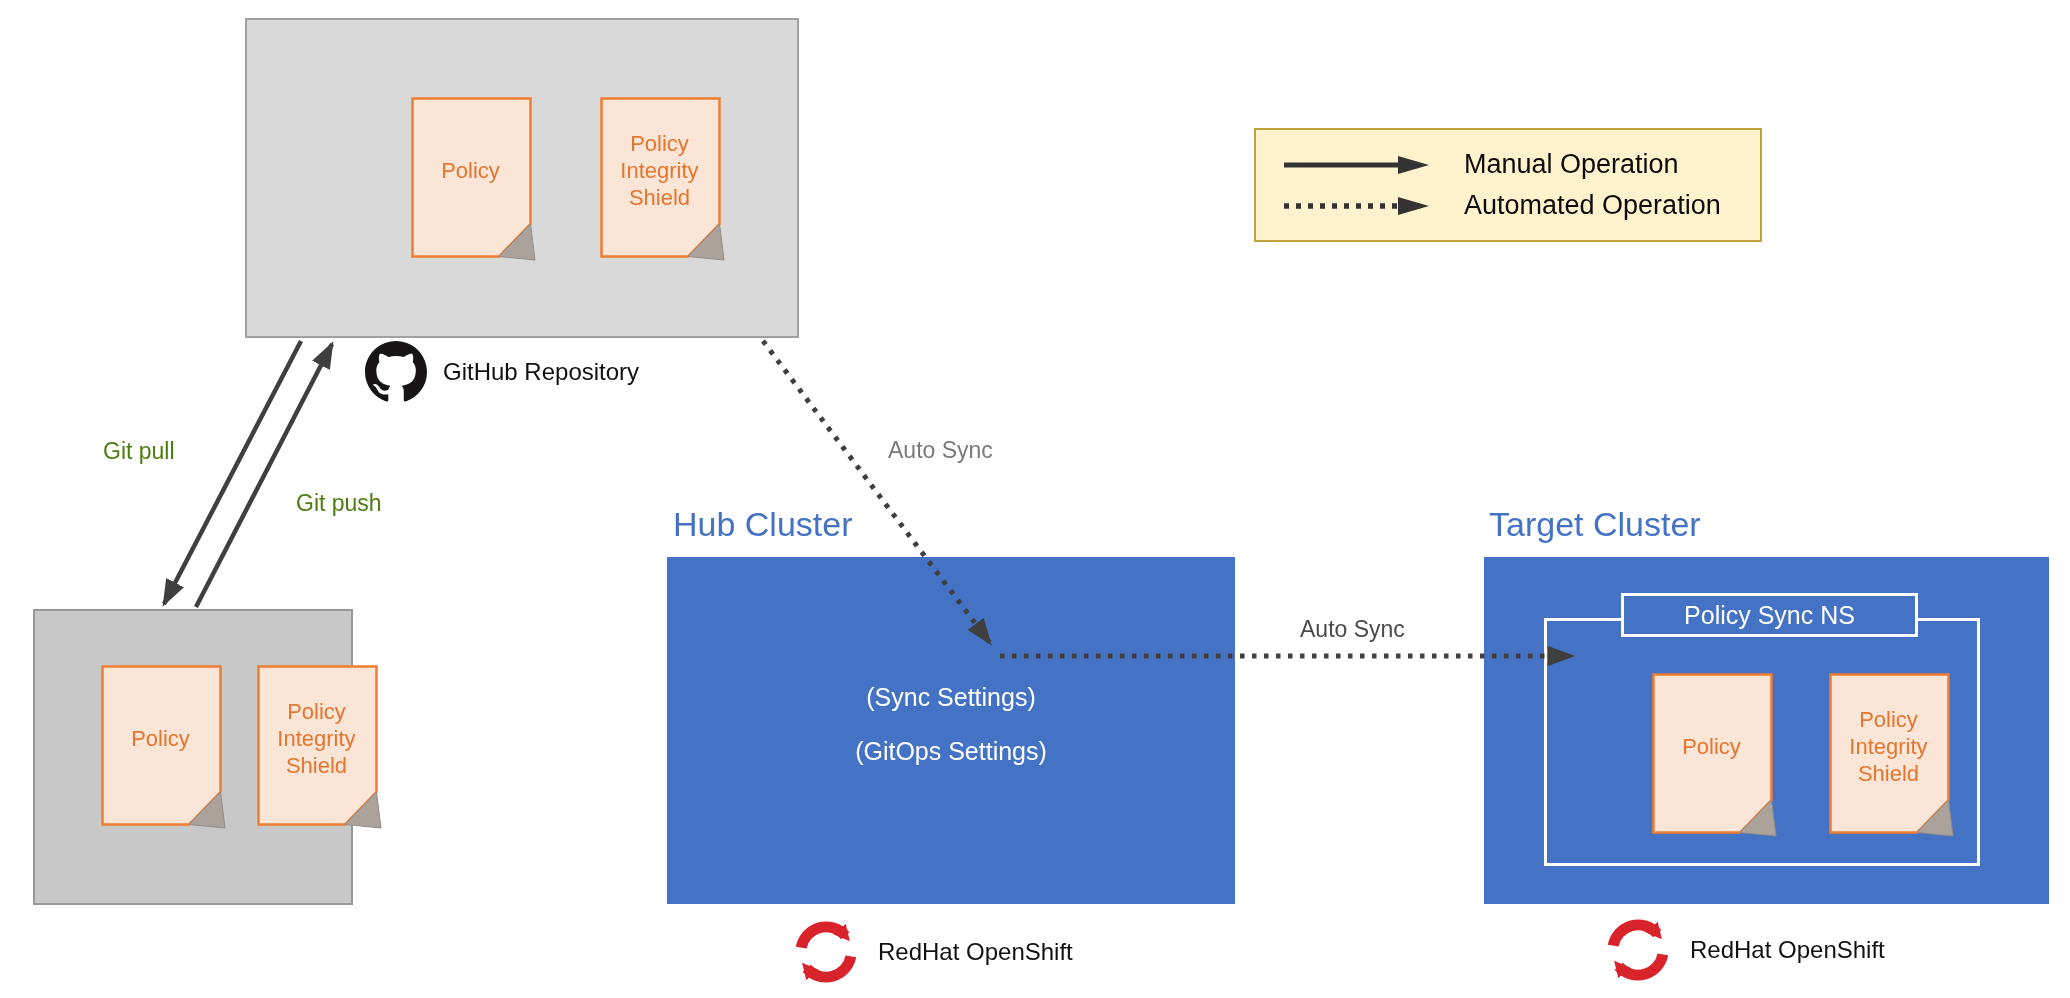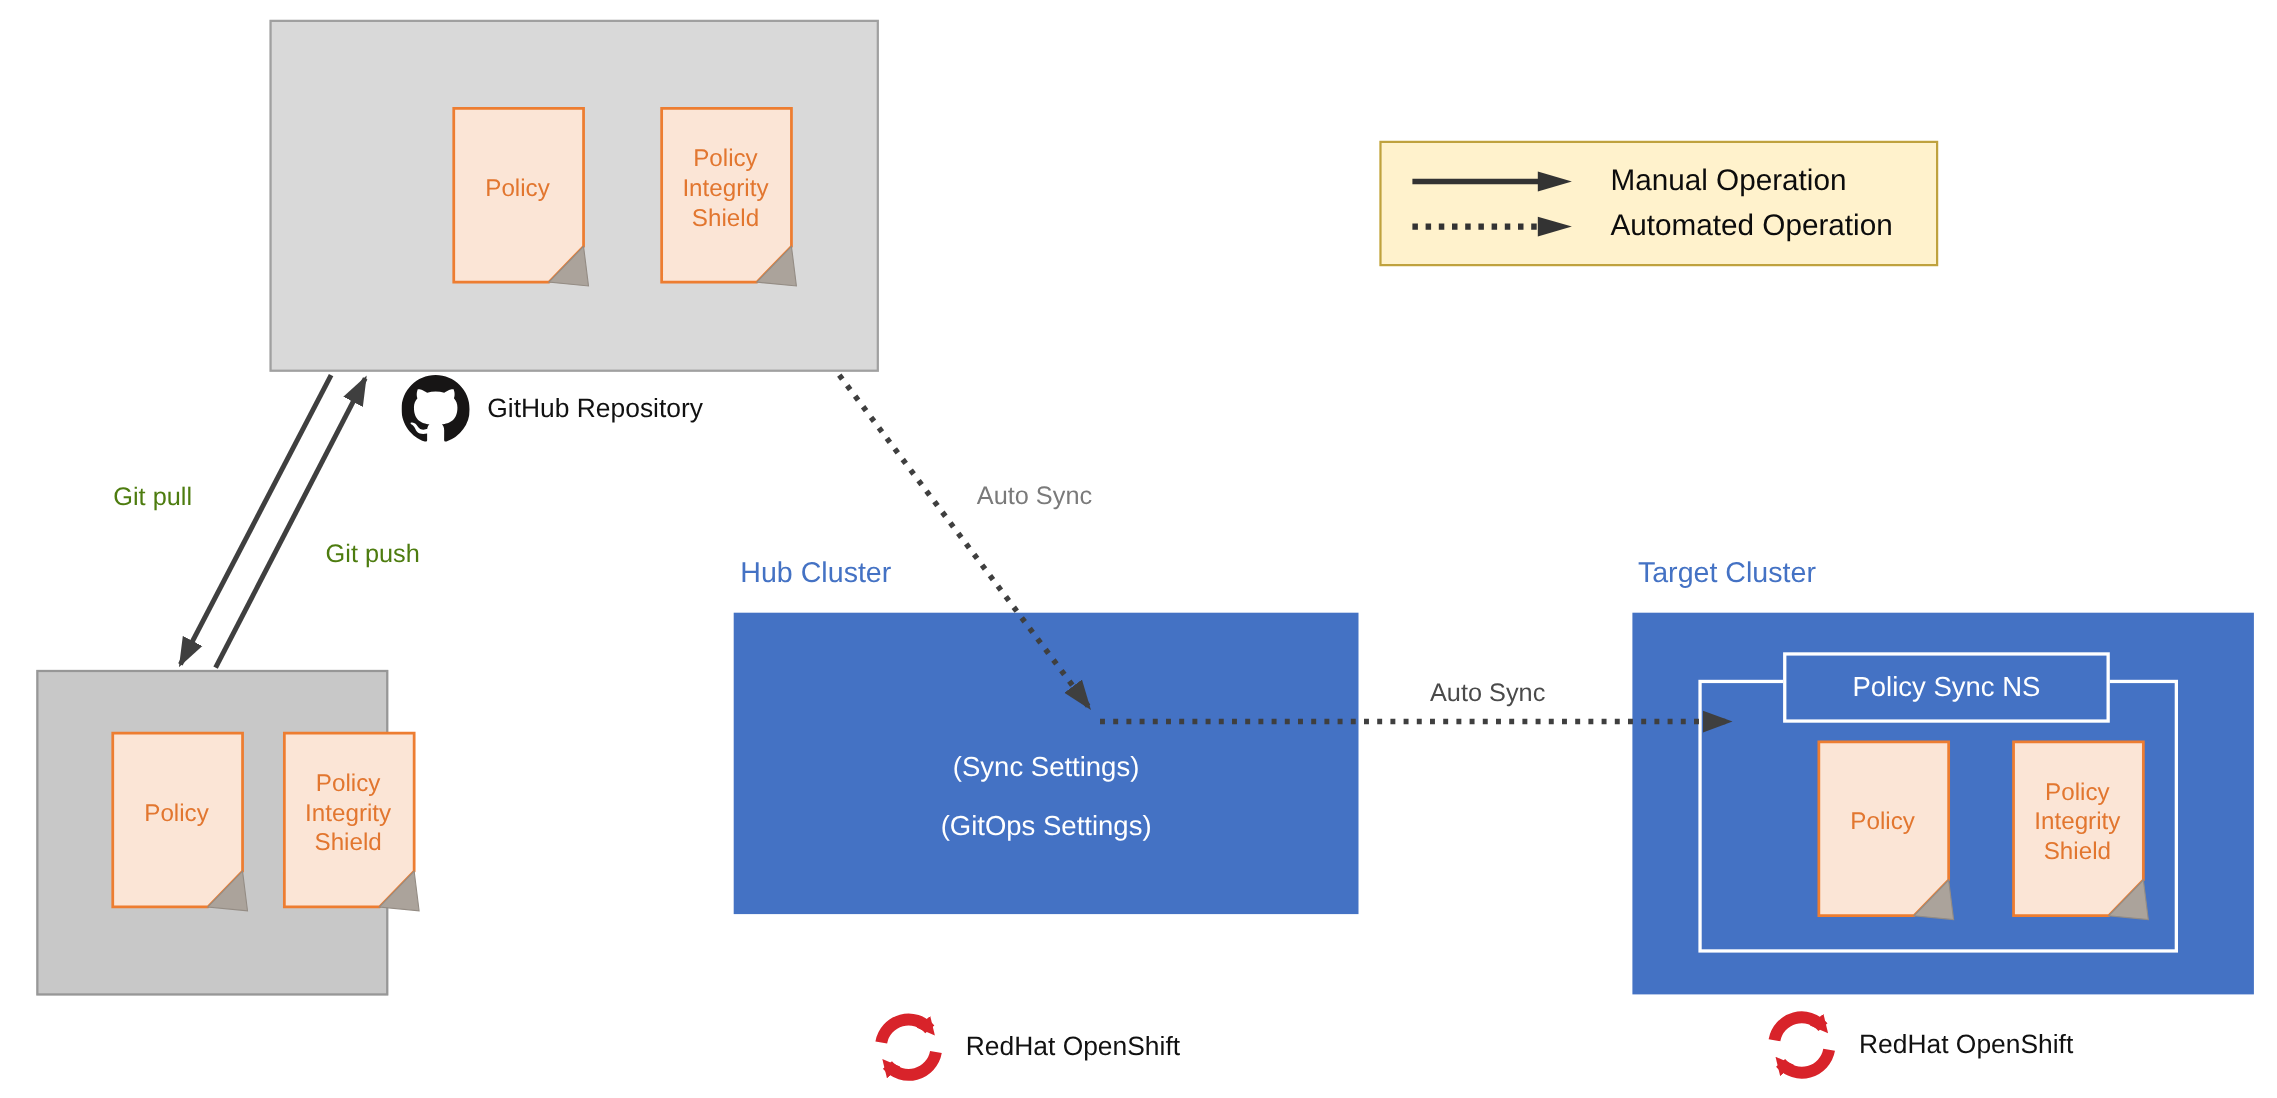--- a/index.html
+++ b/index.html
@@ -4,21 +4,21 @@
 <style>
   html,body{margin:0;padding:0;background:#ffffff;}
   .canvas{
     position:relative;width:2070px;height:998px;background:#ffffff;overflow:hidden;
     font-family:"Liberation Sans","DejaVu Sans",sans-serif;color:#111;
   }
   
   .gray-box{position:absolute;background:#d9d9d9;border:2px solid #a0a0a0;box-sizing:border-box;}
   .gray-box.dark{background:#c8c8c8;border-color:#979797;}
   .blue-box{position:absolute;background:#4472c4;box-sizing:border-box;}
-  .cluster-title{position:absolute;color:#4472c4;font-size:26px;font-weight:500;white-space:nowrap;}
+  .cluster-title{position:absolute;color:#4472c4;font-size:34px;font-weight:500;white-space:nowrap;}
   
   .doc{position:absolute;width:121px;height:161px;margin-left:44px;}
   .doc svg{position:absolute;left:0;top:0;overflow:visible;}
   .doc-label{
     position:absolute;left:4px;right:6px;top:8px;bottom:20px;
     display:flex;align-items:center;justify-content:center;text-align:center;
     color:#e2762f;font-size:22px;line-height:1.22;
   }
   
   .caption-row{position:absolute;display:flex;align-items:center;gap:16px;}
@@ -87,21 +87,21 @@
       <svg width="121" height="161" viewBox="0 0 121 161">
         <path d="M1.5,1.5 H119.5 V127 L88,159.5 H1.5 Z" fill="#fbe5d6" stroke="#ed7d31" stroke-width="2.5"></path>
         <path d="M88,159.5 L119.5,127 L124,163 Z" fill="#aba39b" stroke="#948c84" stroke-width="1"></path>
       </svg>
       <div class="doc-label">Policy Integrity Shield</div>
     </div>
   </div>
 
 
   <div class="cluster-title" style="left:673px;top:505px;">Hub Cluster</div>
-  <div class="blue-box" style="left:667px;top:557px;width:568px;height:274px;">
+  <div class="blue-box" style="left:667px;top:557px;width:568px;height:347px;">
     <div class="hub-line" style="top:126px;">(Sync Settings)</div>
     <div class="hub-line" style="top:180px;">(GitOps Settings)</div>
   </div>
 
   <div class="caption-row" style="left:790px;top:916px;">
     <svg viewBox="0 0 40 40" width="72" height="72">
       <defs>
         <marker id="osA" markerWidth="9" markerHeight="9" refX="5" refY="4.5" orient="auto" markerUnits="userSpaceOnUse">
           <path d="M0,0 L9,4.5 L0,9 Z" fill="#d8232a"></path>
         </marker>
@@ -109,21 +109,21 @@
       <path d="M6.2,17.6 A14,14 0 0 1 30.7,11" stroke="#d8232a" stroke-width="6" fill="none" marker-end="url(#osA)"></path>
       <path d="M33.8,22.4 A14,14 0 0 1 9.3,29" stroke="#d8232a" stroke-width="6" fill="none" marker-end="url(#osA)"></path>
     </svg>
     <span class="cap">RedHat OpenShift</span>
   </div>
 
   <div class="cluster-title" style="left:1489px;top:505px;text-align:right;">Target Cluster</div>
   <div class="blue-box" style="left:1484px;top:557px;width:565px;height:347px;"></div>
 
   <div class="ns-outline" style="left:1544px;top:618px;width:436px;height:248px;"></div>
-  <div class="ns-title" style="left:1621px;top:593px;width:297px;height:64px;text-align:right;">
+  <div class="ns-title" style="left:1621px;top:593px;width:297px;height:44px;text-align:right;">
     <span>Policy Sync NS</span>
   </div>
 
   <div class="doc" style="left:1608px;top:673px;">
     <svg width="121" height="161" viewBox="0 0 121 161">
       <path d="M1.5,1.5 H119.5 V127 L88,159.5 H1.5 Z" fill="#fbe5d6" stroke="#ed7d31" stroke-width="2.5"></path>
       <path d="M88,159.5 L119.5,127 L124,163 Z" fill="#aba39b" stroke="#948c84" stroke-width="1"></path>
     </svg>
     <div class="doc-label">Policy</div>
   </div>

